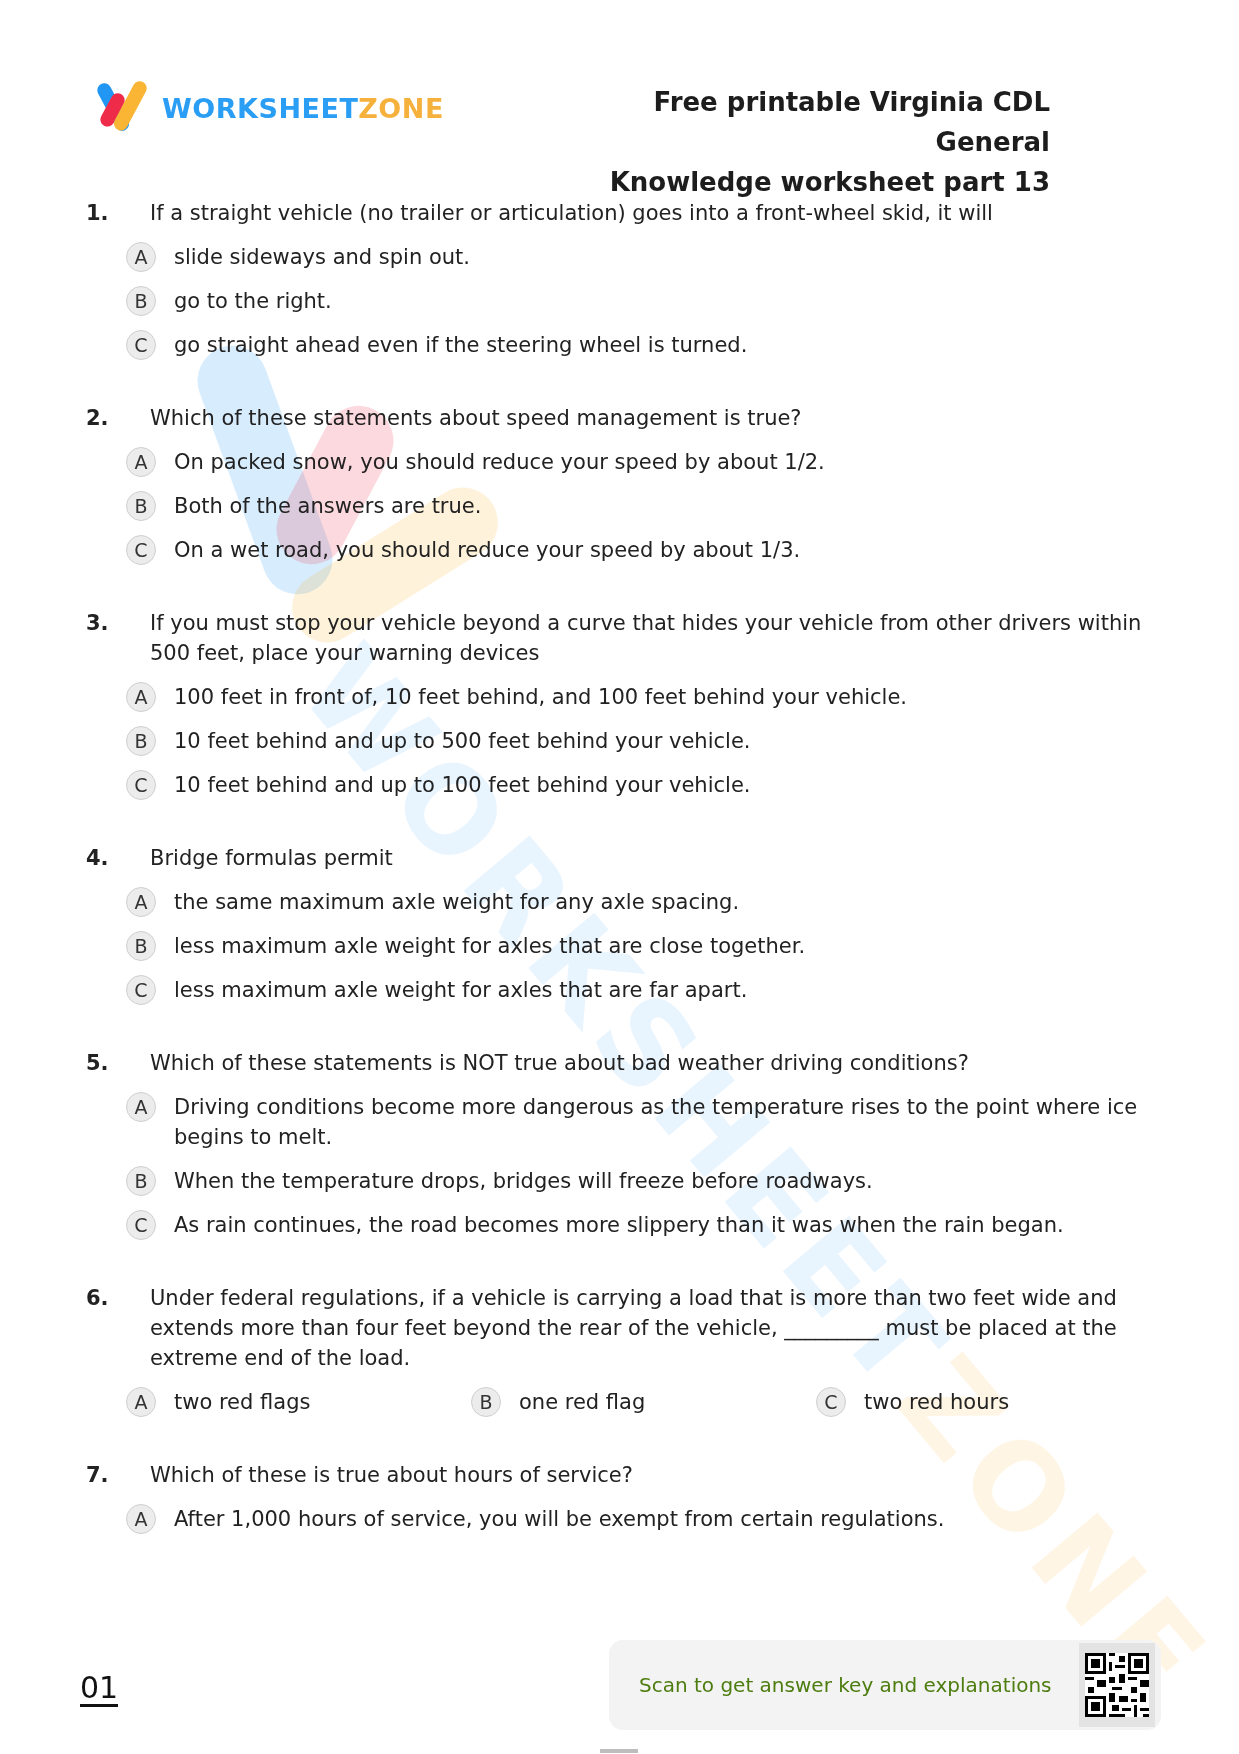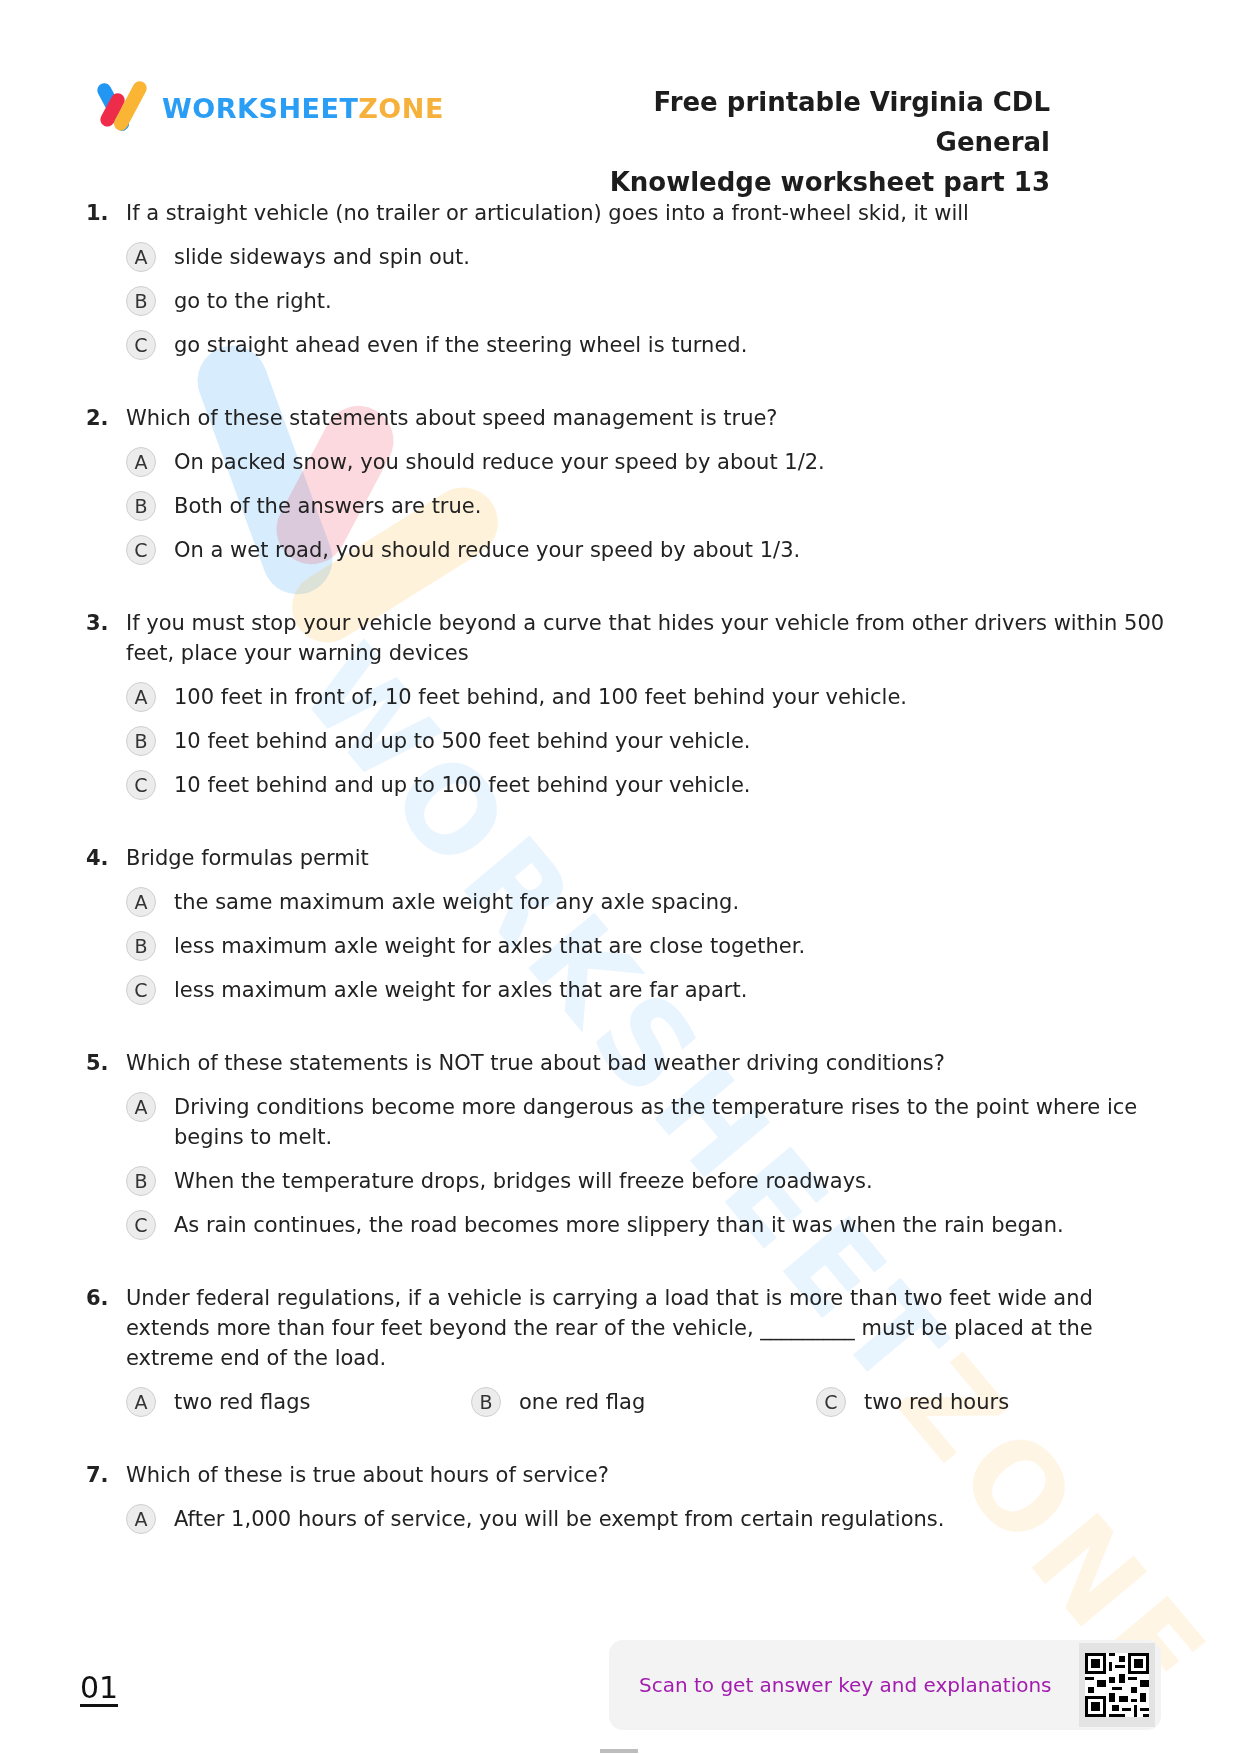--- a/index.html
+++ b/index.html
@@ -27,35 +27,35 @@
   .logo-text .lw { color: #2a9df4; }
   .logo-text .lz { color: #f6b13c; }
 
   .title { position: absolute; left: 560px; top: 82px; width: 490px; text-align: right;
            font-size: 26px; font-weight: bold; line-height: 40px; color: #1d1d1d; }
 
   
   .q { position: absolute; left: 86px; width: 1080px; }
   .q-head { display: flex; font-size: 21px; line-height: 30px; }
   .q-num { width: 40px; font-weight: bold; flex: none; }
-  .q-text { flex: 1; }
+  .q-text { flex: 1; margin-left: 24px; }
   .opts { margin-left: 40px; }
   .opt { display: flex; align-items: flex-start; margin-top: 14px; font-size: 21px; line-height: 30px; }
   .opt-circle { flex: none; width: 30px; height: 30px; border-radius: 50%; background: #ececec;
                 border: 1px solid #cfcfcf; box-sizing: border-box; text-align: center; line-height: 28px;
                 font-size: 19px; color: #333; margin-right: 18px; }
   .opts.row { display: flex; }
   .opts.row .opt { width: 345px; }
 
   
   .page-num { position: absolute; left: 80px; top: 1672px; font-size: 30px; font-weight: normal;
               color: #111; border-bottom: 3px solid #111; line-height: 32px; }
   .scan-box { position: absolute; left: 609px; top: 1640px; width: 552px; height: 90px;
               background: #f3f3f3; border-radius: 14px; display: flex; align-items: center; }
-  .scan-text { margin-left: 30px; font-size: 20px; color: #a21caf; flex: 1; }
+  .scan-text { margin-left: 30px; font-size: 20px; color: #4d7c0f; flex: 1; }
   .qr { width: 76px; height: 84px; background: #e3e3e3; margin-right: 6px; display: flex;
         align-items: center; justify-content: center; }
   .qr svg { display: block; }
   .bottom-tick { position: absolute; left: 600px; top: 1749px; width: 38px; height: 4px; background: #bdbdbd; }
 </style>
 </head>
 <body>
 
 <div class="page">
 

